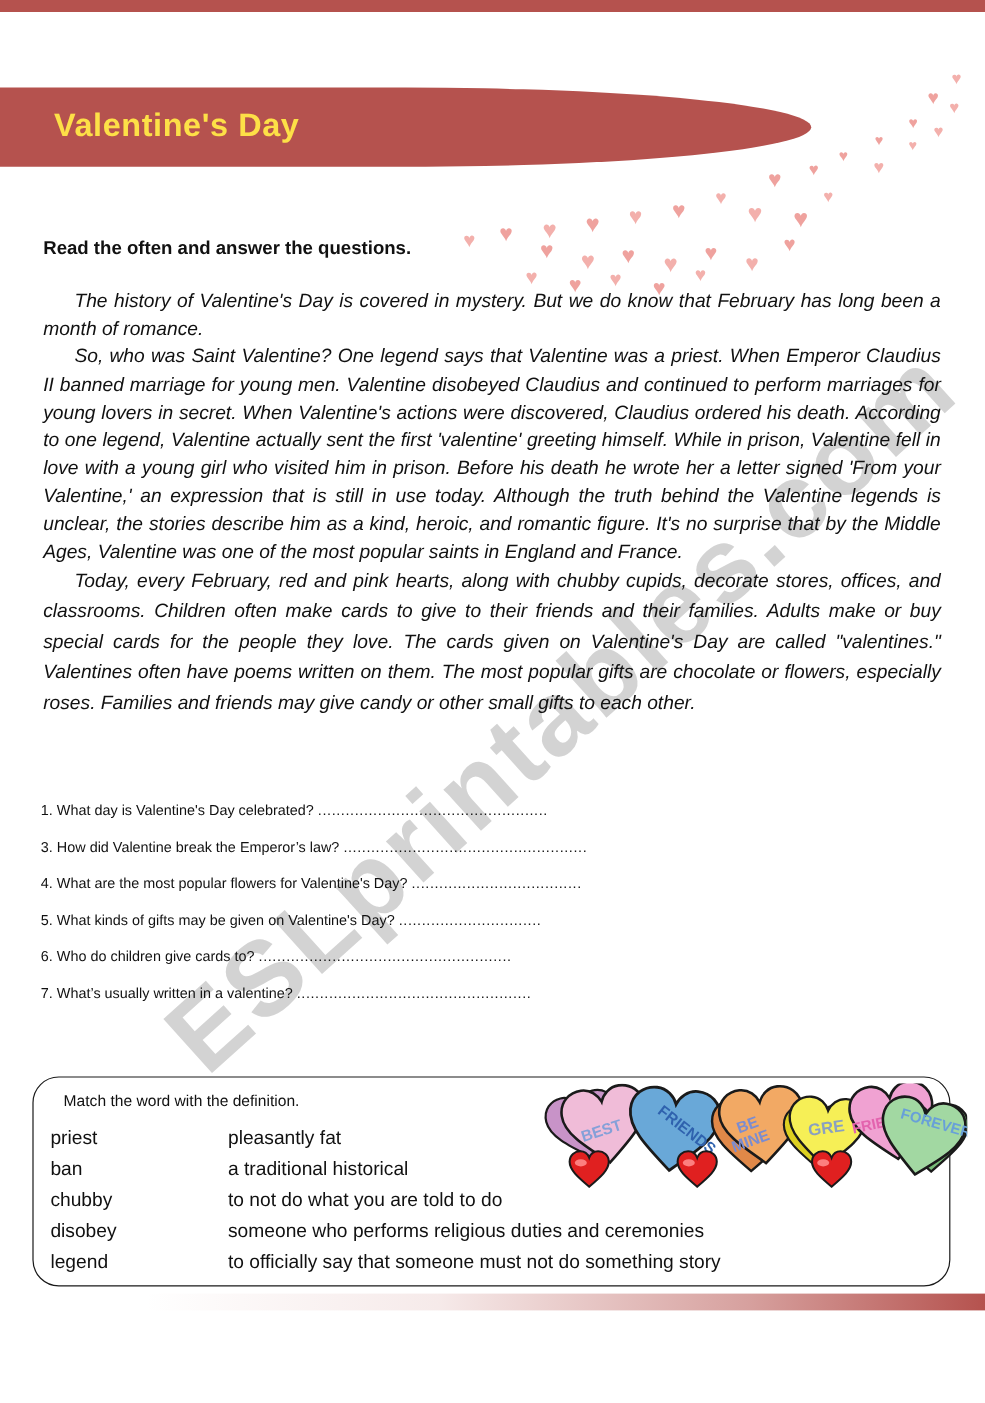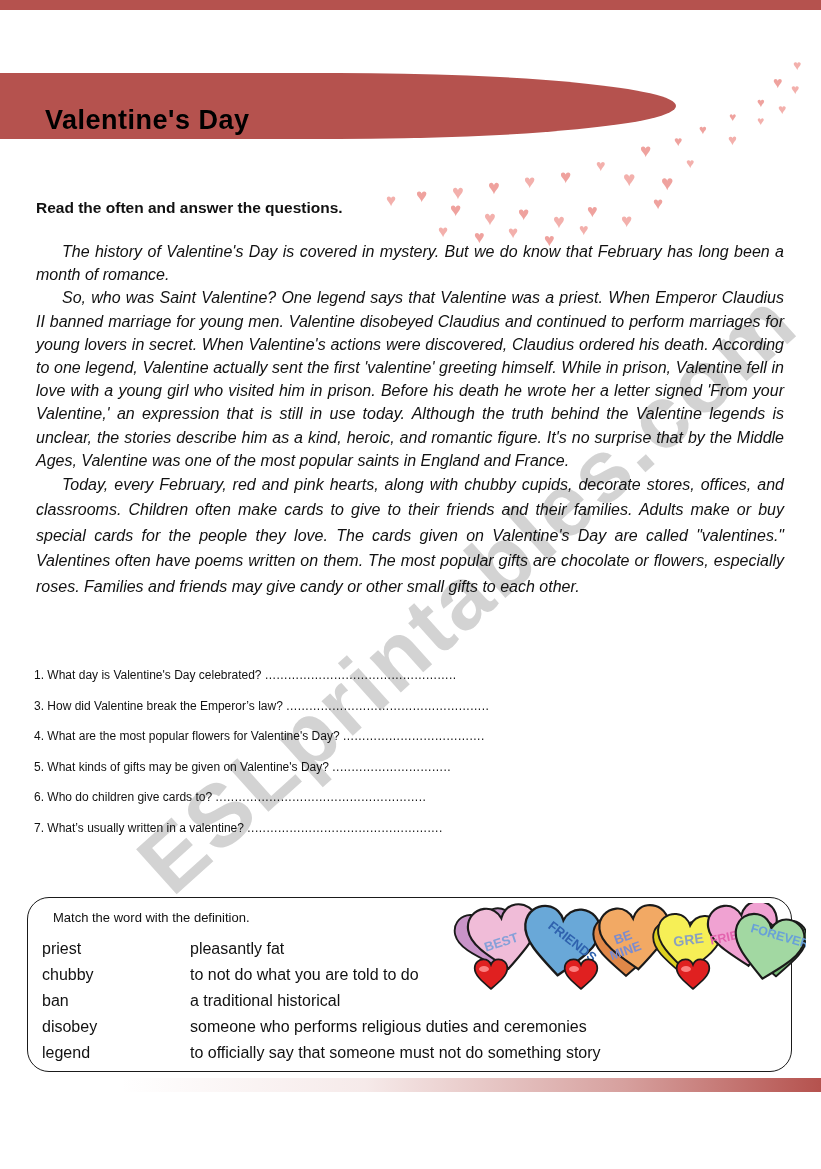--- a/index.html
+++ b/index.html
@@ -14,21 +14,21 @@
     position:absolute;left:118px;top:838px;z-index:0;
     font-size:88px;font-weight:bold;letter-spacing:3px;color:#a8a8a8;opacity:.5;
     transform:rotate(-42deg);transform-origin:left top;white-space:nowrap;
   }
   
   .banner{
     position:absolute;left:0;top:73px;width:676px;height:66px;background:#b5524e;
     border-radius:0 338px 338px 0 / 0 33px 33px 0;z-index:1;
   }
   .banner-title{
-    position:absolute;left:45px;top:32px;font-size:27px;font-weight:bold;color:#000000;
+    position:absolute;left:45px;top:16px;font-size:27px;font-weight:bold;color:#fde047;
     letter-spacing:.5px;
   }
   
   .hearts{position:absolute;left:0;top:0;width:821px;height:1169px;z-index:1;pointer-events:none;}
   .hearts span{position:absolute;line-height:1;color:#f3b0ac;}
   
   .instruction{position:absolute;left:36px;top:199px;font-size:15.5px;font-weight:bold;z-index:2;}
   .article{position:absolute;left:36px;top:240px;width:748px;z-index:2;font-style:italic;}
   .article p{margin:0;font-size:16px;line-height:23.2px;text-align:justify;text-indent:26px;}
   .article p.p3{line-height:25.4px;}
@@ -121,26 +121,26 @@
 
   <div class="match-box">
     <div class="match-heading">Match the word with the definition.</div>
     <table class="match-table">
       <tbody id="match-body">
           <tr>
             <td class="word">priest</td>
             <td>pleasantly fat</td>
           </tr>
           <tr>
+            <td class="word">ban</td>
+            <td>a traditional historical</td>
+          </tr>
+          <tr>
             <td class="word">chubby</td>
             <td>to not do what you are told to do</td>
-          </tr>
-          <tr>
-            <td class="word">ban</td>
-            <td>a traditional historical</td>
           </tr>
           <tr>
             <td class="word">disobey</td>
             <td>someone who performs religious duties and ceremonies</td>
           </tr>
           <tr>
             <td class="word">legend</td>
             <td>to officially say that someone must not do something story</td>
           </tr>
         </tbody>

